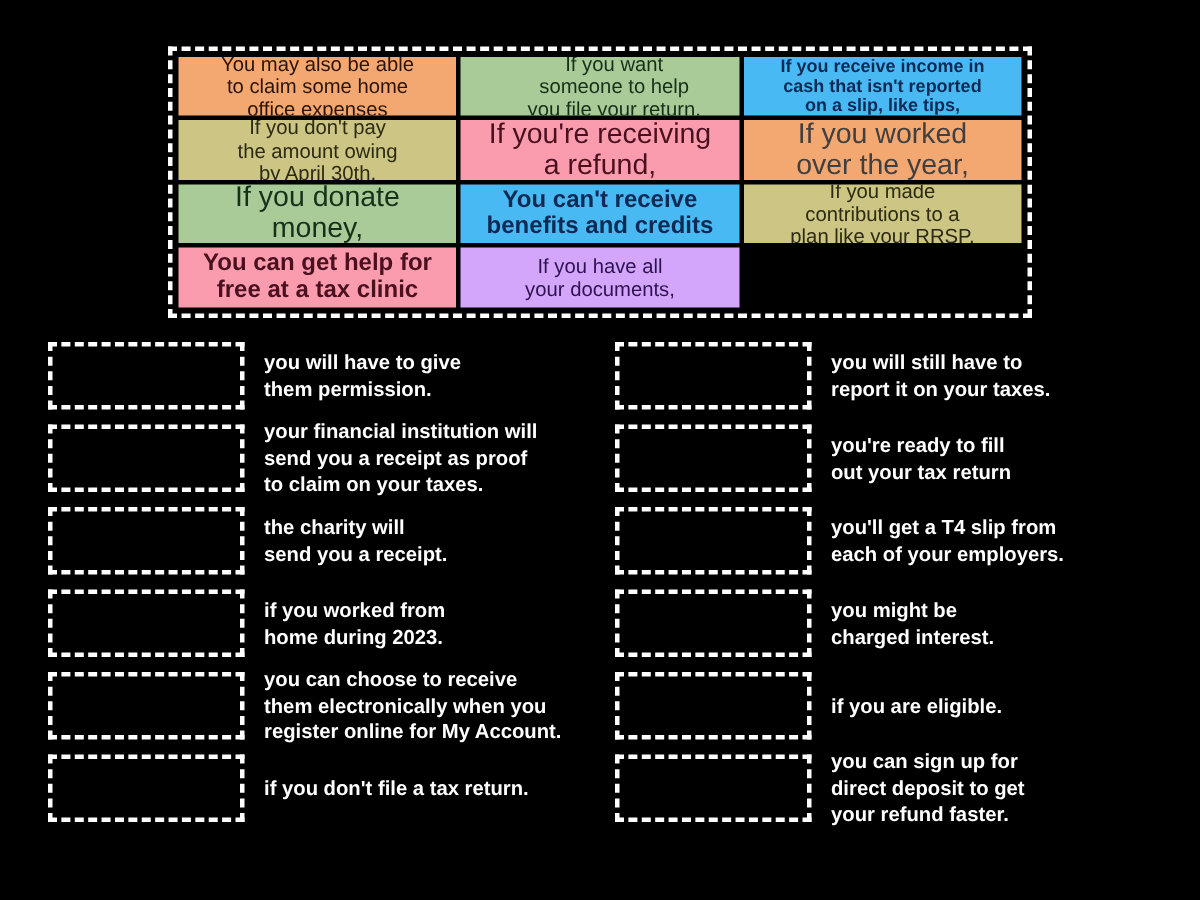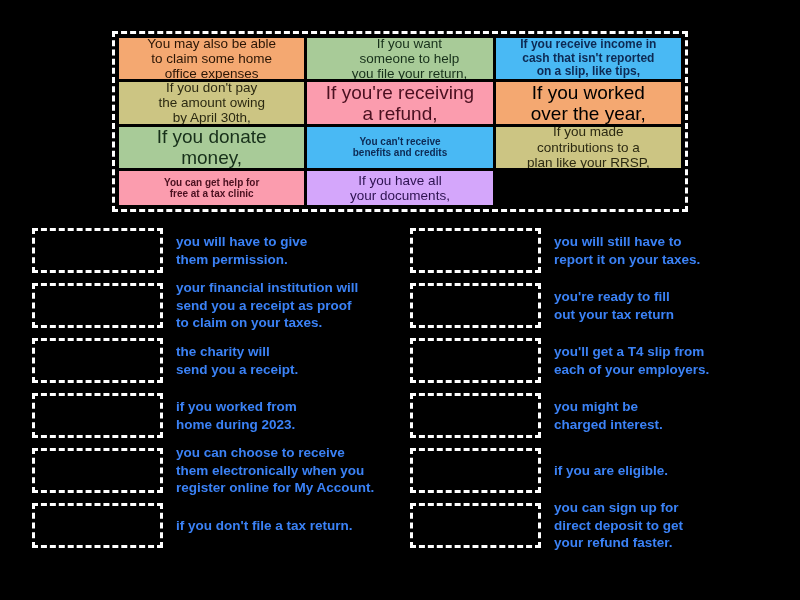--- a/index.html
+++ b/index.html
@@ -43,21 +43,21 @@
     box-sizing: border-box;
     padding: 2px 4px;
     line-height: 1.12;
     font-weight: 600;
     overflow: hidden;
     white-space: pre-line;
   }
   .tile.sz-sm  { font-size: 12px; font-weight: 700; }
   .tile.sz-md  { font-size: 13.5px; font-weight: 500; }
   .tile.sz-lg  { font-size: 19px;   font-weight: 500; }
-  .tile.sz-mdb { font-size: 10px;   font-weight: 700; }
+  .tile.sz-mdb { font-size: 16px;   font-weight: 700; }
 
   
   .answer-col {
     position: absolute;
     top: 228px;
     width: 370px;
   }
   #answers-left  { left: 32px; }
   #answers-right { left: 410px; }
 
@@ -72,21 +72,21 @@
     height: 45px;
     border: 3px dashed #ffffff;
     box-sizing: border-box;
     flex: 0 0 auto;
   }
   .answer-text {
     margin-left: 13px;
     font-size: 13.5px;
     font-weight: 700;
     line-height: 1.32;
-    color: #3b82f6;
+    color: #ffffff;
     white-space: pre-line;
   }
 </style>
 </head>
 <body>
 
 <div id="prompt-board">
   <div id="prompt-grid">
       <div class="tile sz-md" style="background: rgb(244, 168, 113); color: rgb(42, 21, 5);">You may also be able
 to claim some home
@@ -95,21 +95,21 @@
 someone to help
 you file your return,</div>
       <div class="tile sz-sm" style="background: rgb(73, 185, 244); color: rgb(13, 42, 84);">If you receive income in
 cash that isn't reported
 on a slip, like tips,</div>
       <div class="tile sz-md" style="background: rgb(204, 197, 131); color: rgb(44, 42, 18);">If you don't pay
 the amount owing
 by April 30th,</div>
       <div class="tile sz-lg" style="background: rgb(251, 156, 174); color: rgb(74, 16, 32);">If you're receiving
 a refund,</div>
-      <div class="tile sz-lg" style="background: rgb(244, 168, 113); color: #000000;">If you worked
+      <div class="tile sz-lg" style="background: rgb(244, 168, 113); color: #404040;">If you worked
 over the year,</div>
       <div class="tile sz-lg" style="background: rgb(168, 203, 152); color: rgb(23, 48, 26);">If you donate
 money,</div>
       <div class="tile sz-mdb" style="background: rgb(73, 185, 244); color: rgb(13, 42, 84);">You can't receive
 benefits and credits</div>
       <div class="tile sz-md" style="background: rgb(204, 197, 131); color: rgb(44, 42, 18);">If you made
 contributions to a
 plan like your RRSP,</div>
       <div class="tile sz-mdb" style="background: rgb(251, 156, 174); color: rgb(74, 16, 32);">You can get help for
 free at a tax clinic</div>

